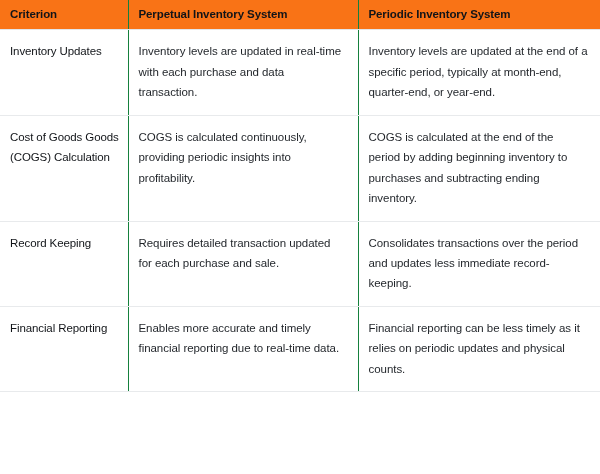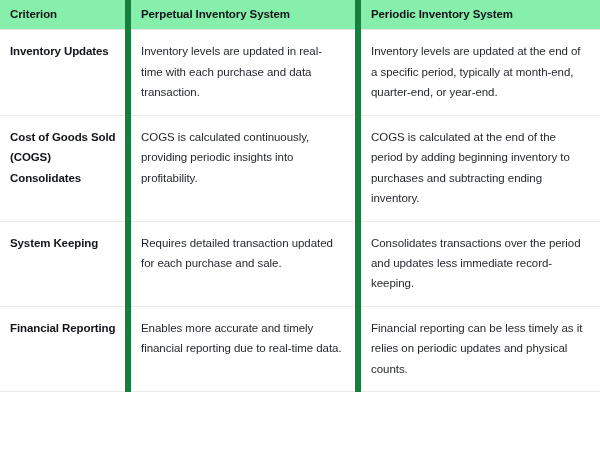--- a/index.html
+++ b/index.html
@@ -18,55 +18,55 @@
     border-collapse: collapse;
     table-layout: fixed;
     background: #ffffff;
   }
 
   #comparison-table col.col-criterion { width: 128px; }
   #comparison-table col.col-perpetual { width: 230px; }
   #comparison-table col.col-periodic  { width: 242px; }
 
   thead tr {
-    background: #86efac;
+    background: #f97316;
     padding-left: 30px;
   }
 
   thead th {
     text-align: left;
     vertical-align: middle;
     font-size: 11.5px;
     font-weight: bold;
     color: #111418;
     padding: 8px 10px 8px 10px;
     border-bottom: 1px solid #e3e5e8;
     letter-spacing: -0.1px;
     line-height: 1.15;
     white-space: nowrap;
     overflow: hidden;
   }
 
   thead th.cell-divider-left,
   tbody td.cell-divider-left {
-    border-left: 6px solid #15803d;
+    border-left: 1px solid #15803d;
   }
 
   tbody td {
     vertical-align: top;
     font-size: 11.5px;
     color: #1f2328;
     padding: 11px 12px 12px 10px;
     border-bottom: 1px solid #e8eaec;
     line-height: 1.78;
     letter-spacing: -0.05px;
   }
 
   tbody td.criterion-cell {
-    font-weight: bold;
+    font-weight: normal;
     color: #111418;
     padding-right: 8px;
     letter-spacing: -0.1px;
     margin-left: 37px;
   }
 
   tbody tr:last-child td {
     border-bottom: 1px solid #e8eaec;
   }
 </style>
@@ -86,26 +86,26 @@
       <th class="cell-divider-left">Periodic Inventory System</th>
     </tr>
   </thead>
   <tbody>
     <tr>
       <td class="criterion-cell">Inventory Updates</td>
       <td class="cell-divider-left">Inventory levels are updated in real-time with each purchase and data transaction.</td>
       <td class="cell-divider-left">Inventory levels are updated at the end of a specific period, typically at month-end, quarter-end, or year-end.</td>
     </tr>
     <tr>
-      <td class="criterion-cell">Cost of Goods Sold (COGS) Consolidates</td>
+      <td class="criterion-cell">Cost of Goods Goods (COGS) Calculation</td>
       <td class="cell-divider-left">COGS is calculated continuously, providing periodic insights into profitability.</td>
       <td class="cell-divider-left">COGS is calculated at the end of the period by adding beginning inventory to purchases and subtracting ending inventory.</td>
     </tr>
     <tr>
-      <td class="criterion-cell">System Keeping</td>
+      <td class="criterion-cell">Record Keeping</td>
       <td class="cell-divider-left">Requires detailed transaction updated for each purchase and sale.</td>
       <td class="cell-divider-left">Consolidates transactions over the period and updates less immediate record-keeping.</td>
     </tr>
     <tr>
       <td class="criterion-cell">Financial Reporting</td>
       <td class="cell-divider-left">Enables more accurate and timely financial reporting due to real-time data.</td>
       <td class="cell-divider-left">Financial reporting can be less timely as it relies on periodic updates and physical counts.</td>
     </tr>
 
   </tbody>

